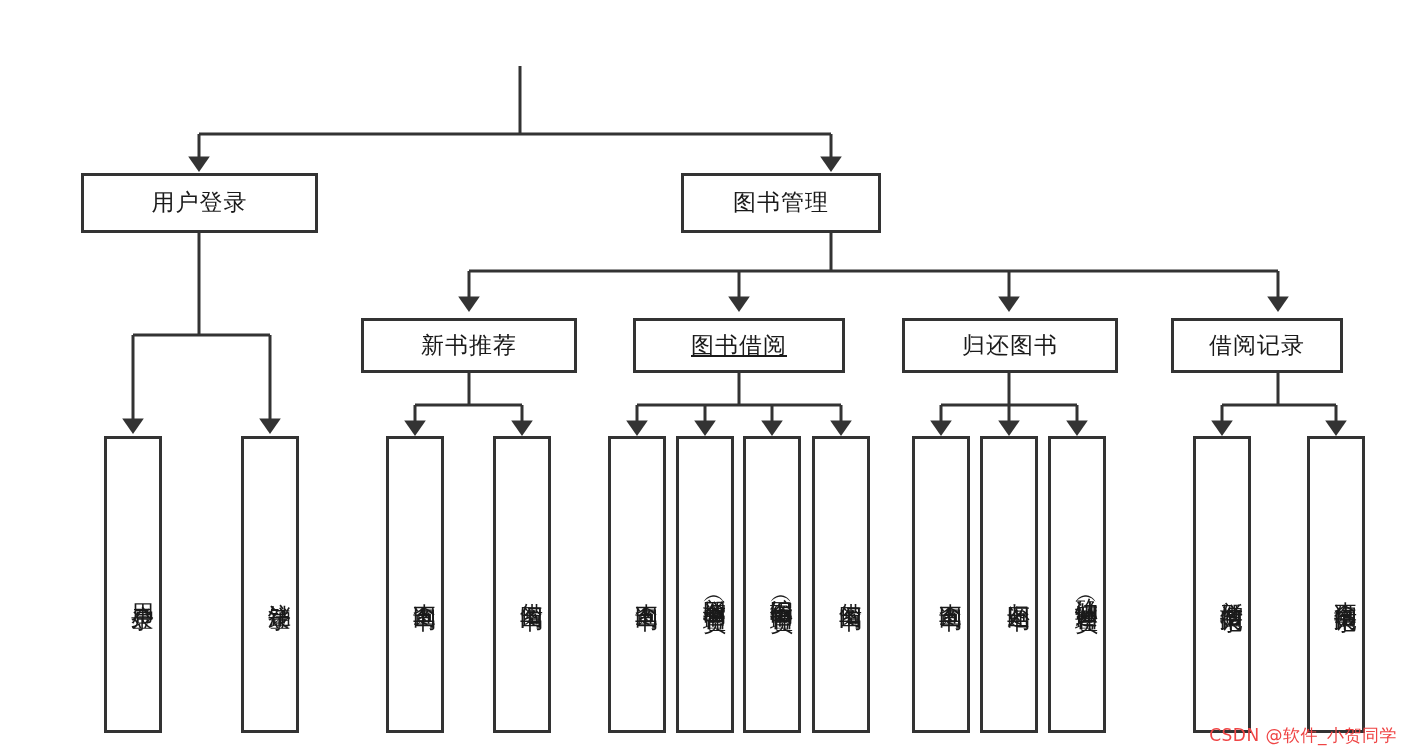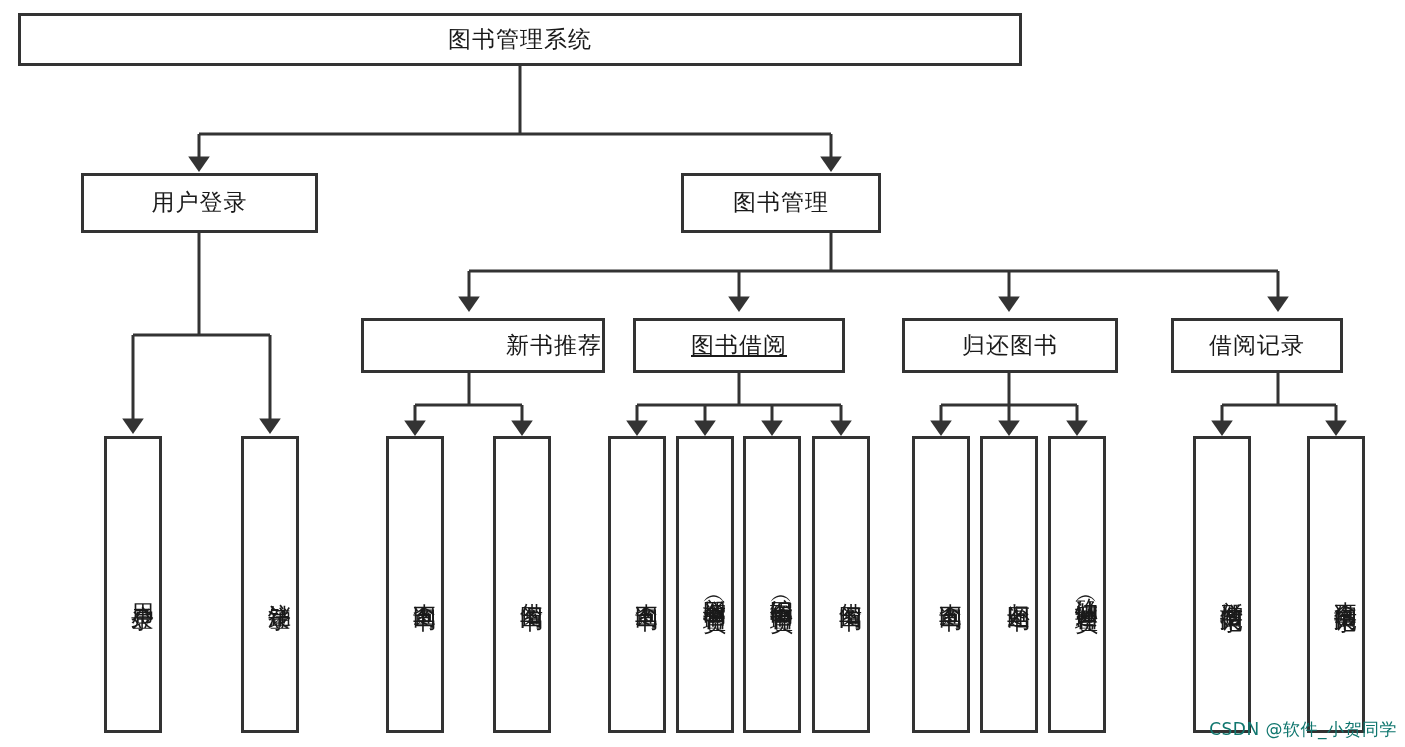--- a/index.html
+++ b/index.html
@@ -51,23 +51,23 @@
     align-items: flex-start;
     justify-content: center;
   }
   .node-label {
     display: block;
     white-space: pre;
   }
   .watermark {
     position: absolute;
     right: 8px;
-    bottom: 6px;
+    bottom: 0;
     font-size: 17px;
-    color: #0f766e;
+    color: #ef4444;
     letter-spacing: 0.5px;
     z-index: 3;
     white-space: nowrap;
   }
 </style>
 </head>
 <body>
 
 <div id="diagram-root">
 
@@ -115,32 +115,29 @@
       <path d="M1009,405 L1009,424" marker-end="url(#arrowhead)"></path>
       <path d="M1077,405 L1077,424" marker-end="url(#arrowhead)"></path>
 
       <path d="M1278,373 L1278,405"></path>
       <path d="M1222,405 L1336,405"></path>
       <path d="M1222,405 L1222,424" marker-end="url(#arrowhead)"></path>
       <path d="M1336,405 L1336,424" marker-end="url(#arrowhead)"></path>
     </g>
   </svg>
 
-  <div class="node horiz" style="left:18px; top:13px; width:1004px; height:53px;">
-    <span class="node-label">图书管理系统</span>
-  </div>
 
   <div class="node horiz" style="left:81px; top:173px; width:237px; height:60px;">
     <span class="node-label">用户登录</span>
   </div>
   <div class="node horiz" style="left:681px; top:173px; width:200px; height:60px;">
     <span class="node-label">图书管理</span>
   </div>
 
-  <div class="node horiz" style="left:361px; top:318px; width:244px; height:55px;justify-content:flex-end;">
+  <div class="node horiz" style="left:361px; top:318px; width:216px; height:55px;">
     <span class="node-label">新书推荐</span>
   </div>
   <div class="node horiz" style="left:633px; top:318px; width:212px; height:55px;text-decoration:underline;">
     <span class="node-label">图书借阅</span>
   </div>
   <div class="node horiz" style="left:902px; top:318px; width:216px; height:55px;">
     <span class="node-label">归还图书</span>
   </div>
   <div class="node horiz" style="left:1171px; top:318px; width:172px; height:55px;">
     <span class="node-label">借阅记录</span>

